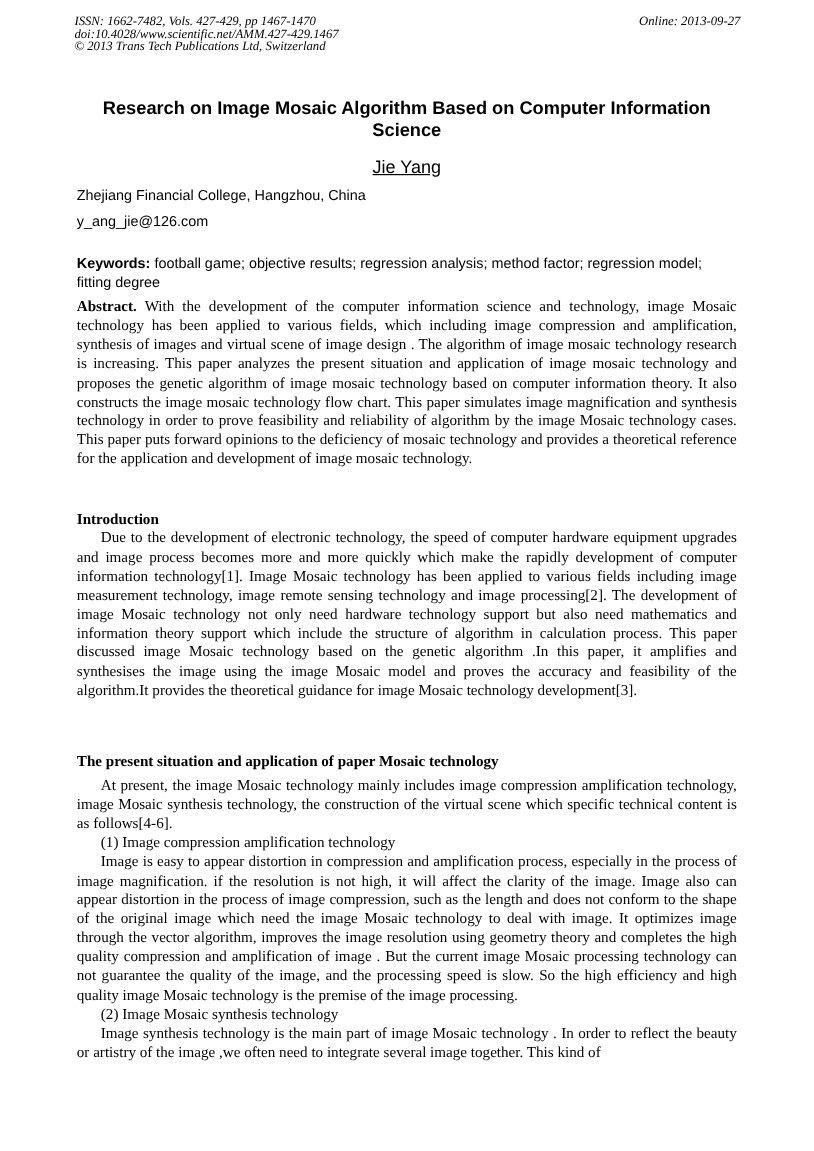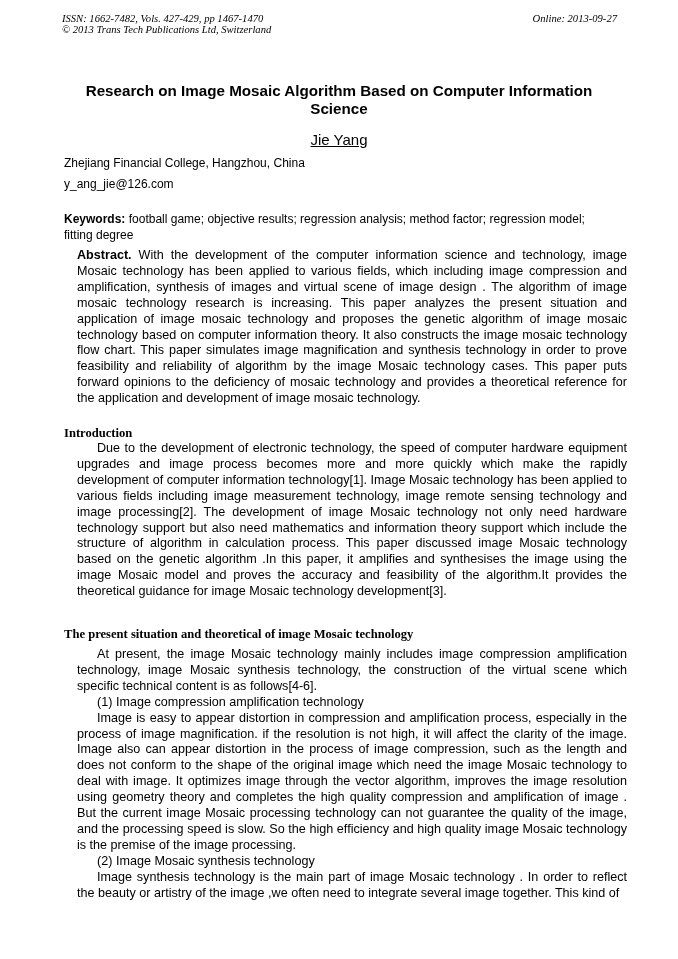--- a/index.html
+++ b/index.html
@@ -6,56 +6,57 @@
   body { width: 678px; height: 959px; position: relative; overflow: hidden; color: #000; }
   .hdr { position: absolute; left: 62px; top: 14px; width: 555px; font-family: "Liberation Serif", serif; font-style: italic; font-size: 10.6px; line-height: 10.5px; }
   .hdr-left div { white-space: nowrap; }
   .hdr-right { position: absolute; right: 0; top: 0; white-space: nowrap; }
   .title { position: absolute; left: 64px; top: 82px; width: 550px; text-align: center; font-family: "Liberation Sans", sans-serif; font-weight: bold; font-size: 15.2px; line-height: 18px; }
   .author { position: absolute; left: 64px; top: 131px; width: 550px; text-align: center; font-family: "Liberation Sans", sans-serif; font-size: 15px; line-height: 18px; text-decoration: underline; }
   .affil { position: absolute; left: 64px; top: 156px; width: 550px; font-family: "Liberation Sans", sans-serif; font-size: 12px; line-height: 14px; }
   .email { position: absolute; left: 64px; top: 177px; width: 550px; text-align: left; font-family: "Liberation Sans", sans-serif; font-size: 12px; line-height: 14px; }
   .keywords { position: absolute; left: 64px; top: 211px; width: 552px; font-family: "Liberation Sans", sans-serif; font-size: 12px; line-height: 16px; }
   .keywords b { font-weight: bold; text-align: center; }
-  .body-text { font-family: Liberation Sans, sans-serif; font-size: 12.6px; line-height: 15.9px; text-align: justify; margin-left: 13px; }
+  .body-text { font-family: Liberation Serif, serif; font-size: 12.6px; line-height: 15.9px; text-align: justify; }
   .abstract { position: absolute; left: 64px; top: 248px; width: 550px; }
   .abstract b { font-weight: bold; }
   .h-intro { position: absolute; left: 64px; top: 426px; font-family: "Liberation Serif", serif; font-weight: bold; font-size: 12.6px; line-height: 15px; }
   .intro { position: absolute; left: 64px; top: 441px; width: 550px; }
   .h-present { position: absolute; left: 64px; top: 627px; font-family: "Liberation Serif", serif; font-weight: bold; font-size: 12.6px; line-height: 15px; }
   .present { position: absolute; left: 64px; top: 647px; width: 550px; }
   p { margin: 0; }
   .indent { text-indent: 20px; }
   .sub { padding-left: 20px; text-align: left; }
 </style>
 </head>
 <body>
 
 <div class="hdr">
   <div class="hdr-left">
     <div>ISSN: 1662-7482, Vols. 427-429, pp 1467-1470</div>
+    <div>doi:10.4028/www.scientific.net/AMM.427-429.1467</div>
     <div>© 2013 Trans Tech Publications Ltd, Switzerland</div>
   </div>
   <div class="hdr-right">Online: 2013-09-27</div>
 </div>
 
 <div class="title">Research on Image Mosaic Algorithm Based on Computer Information Science</div>
 <div class="author">Jie Yang</div>
 <div class="affil">Zhejiang Financial College, Hangzhou, China</div>
 <div class="email">y_ang_jie@126.com</div>
 
 <div class="keywords"><b>Keywords:</b><span> football game; objective results; regression analysis; method  factor; regression model; fitting degree</span></div>
 
 <div class="abstract body-text"><b>Abstract.</b><span> With the development of the computer information science and technology, image Mosaic technology has been applied to various fields, which including image compression and amplification, synthesis of images and virtual scene of image design . The algorithm of image mosaic technology research is increasing. This paper analyzes the present situation and application of image mosaic technology and proposes the genetic algorithm of image mosaic technology based on computer information theory. It also constructs the image mosaic technology flow chart. This paper simulates image magnification and synthesis technology in order to prove feasibility and reliability of algorithm by the image Mosaic technology cases. This paper puts forward opinions to the deficiency of mosaic technology and provides a theoretical reference for the application and development of image mosaic technology.</span></div>
 
 <div class="h-intro">Introduction</div>
 <div class="intro body-text">
   <p class="indent">Due to the development of electronic technology, the speed of computer hardware equipment upgrades and image process becomes more and more quickly which make the rapidly development of computer information technology[1]. Image Mosaic technology has been applied to various fields including image measurement technology, image remote sensing technology and image processing[2]. The development of image Mosaic technology not only need hardware technology support but also need mathematics and information theory support which include the structure of algorithm in calculation process. This paper discussed image Mosaic technology based on the genetic algorithm .In this paper, it amplifies and synthesises the image using the image Mosaic model and proves the accuracy and feasibility of the algorithm.It provides the theoretical guidance for image Mosaic technology development[3].</p>
 </div>
 
-<div class="h-present">The present situation and theoretical of image Mosaic technology</div>
+<div class="h-present">The present situation and application of paper Mosaic technology</div>
 <div class="present body-text">
   <p class="indent">At present, the image Mosaic technology mainly includes image compression amplification technology, image Mosaic synthesis technology, the construction of the virtual scene which specific technical content is as follows[4-6].</p>
   <p class="sub">(1)  Image compression amplification technology</p>
   <p class="indent">Image is easy to appear distortion in compression and amplification process, especially in the process of image magnification. if the resolution is not high, it will affect the clarity of the image. Image also can appear distortion in the process of image compression, such as the length and does not conform to the shape of the original image which need the image Mosaic technology to deal with image. It optimizes image through the vector algorithm, improves the image resolution using geometry theory and completes the high quality compression and amplification of image . But the current image Mosaic processing technology can not guarantee the quality of the image, and the processing speed is slow. So the high efficiency and high quality image Mosaic technology is the premise of the image processing.</p>
   <p class="sub">(2)  Image Mosaic synthesis technology</p>
   <p class="indent">Image synthesis technology is the main part of image Mosaic technology . In order to reflect the beauty or artistry of the image ,we often need to integrate several image together. This kind of</p>
 </div>
 
 </body></html>

